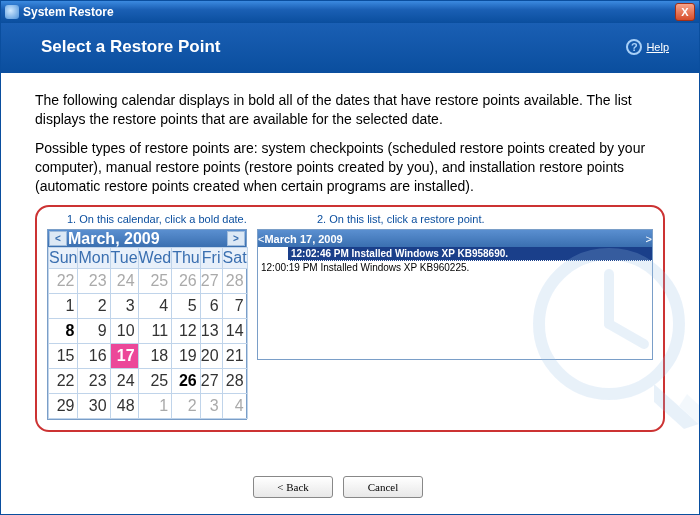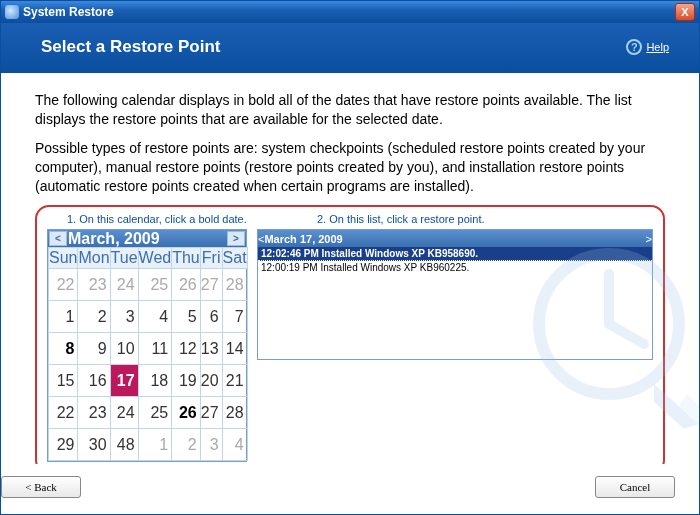--- a/index.html
+++ b/index.html
@@ -22,31 +22,31 @@
   .instructions { display: flex; gap: 30px; margin-bottom: 4px; }
   .inst { color: #0a4e9e; font-weight: normal; font-size: 11px; margin-left: 20px; }
   .inst:first-child { width: 200px; }
   .panels { display: flex; gap: 10px; align-items: flex-start; }
   .calendar { border: 1px solid #7a9ec8; width: 200px; background: #fff; }
   .cal-header { background: linear-gradient(to bottom, #5a8fd0, #3a6fb0); color: #fff; display: flex; align-items: center; height: 17px; }
   .cal-header .nav { width: 18px; height: 15px; background: #dce8f5; color: #3a6fb0; font-size: 10px; display: flex; align-items: center; justify-content: center; border: 1px solid #a0bcdc; cursor: pointer; font-weight: bold; margin: 0 1px; }
   .cal-header .month { flex: 1; font-weight: bold; font-size: 16px; }
   .cal-table { width: 100%; border-collapse: collapse; font-size: 16px; }
   .cal-table th { background: #e8f0fa; color: #3a6fb0; border: 1px solid #c0d4ea; padding: 1px 0; font-weight: normal; text-align: center; height: 15px; }
-  .cal-table td { border: 1px solid #c0d4ea; text-align: right; padding: 1px 3px 1px 0; height: 32px; color: #333; cursor: pointer; }
+  .cal-table td { border: 1px solid #c0d4ea; text-align: right; padding: 1px 3px 1px 0; height: 25px; color: #333; cursor: pointer; }
   .cal-table td.dim { color: #aaa; }
   .cal-table td.bold { font-weight: bold; color: #000; }
-  .cal-table td.sel { background: #be185d; color: #fff; font-weight: bold; }
+  .cal-table td.sel { background: #ec4899; color: #fff; font-weight: bold; }
   .list-panel { border: 1px solid #7a9ec8; flex: 1; background: #fff; display: flex; flex-direction: column; }
   .list-header { background: linear-gradient(to bottom, #5a8fd0, #3a6fb0); color: #fff; display: flex; align-items: center; height: 17px; }
   .list-header .hdr-title { flex: 1; text-align: left; font-weight: bold; font-size: 11px; }
   .list-body { flex: 1; min-height: 112px; padding: 0; }
   .list-body .row { font-size: 10px; padding: 1px 3px; cursor: pointer; white-space: nowrap; }
-  .list-body .row.sel { background: #1a3f8a; color: #fff; font-weight: bold; border-bottom: 1px dotted #fff; }
-  .footer { display: flex; justify-content: space-between; gap: 10px; padding: 12px 24px 16px 0; }
+  .list-body .row.sel { background: #1a3f8a; color: #fff; font-weight: bold; border-bottom: 1px dotted #fff; margin-left: 30px; }
+  .footer { display: flex; justify-content: center; gap: 10px; padding: 12px 24px 16px 0; }
   .btn { min-width: 80px; height: 22px; background: linear-gradient(to bottom, #fff, #e8e8e8); border: 1px solid #888; border-radius: 3px; font-size: 11px; font-family: Tahoma; cursor: pointer; padding: 0 10px; }
 </style>
 </head>
 <body>
 
 <div class="window">
 
   <div class="titlebar">
     <div class="icon"></div>
     <div class="title">System Restore</div>

